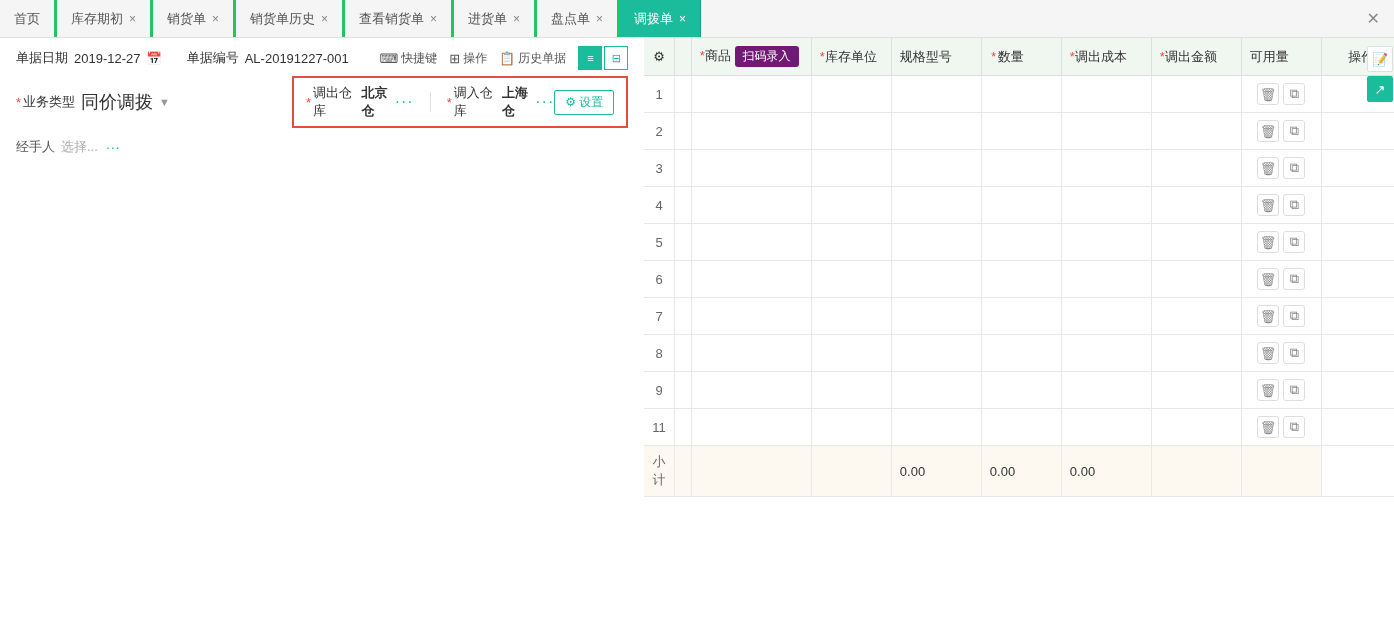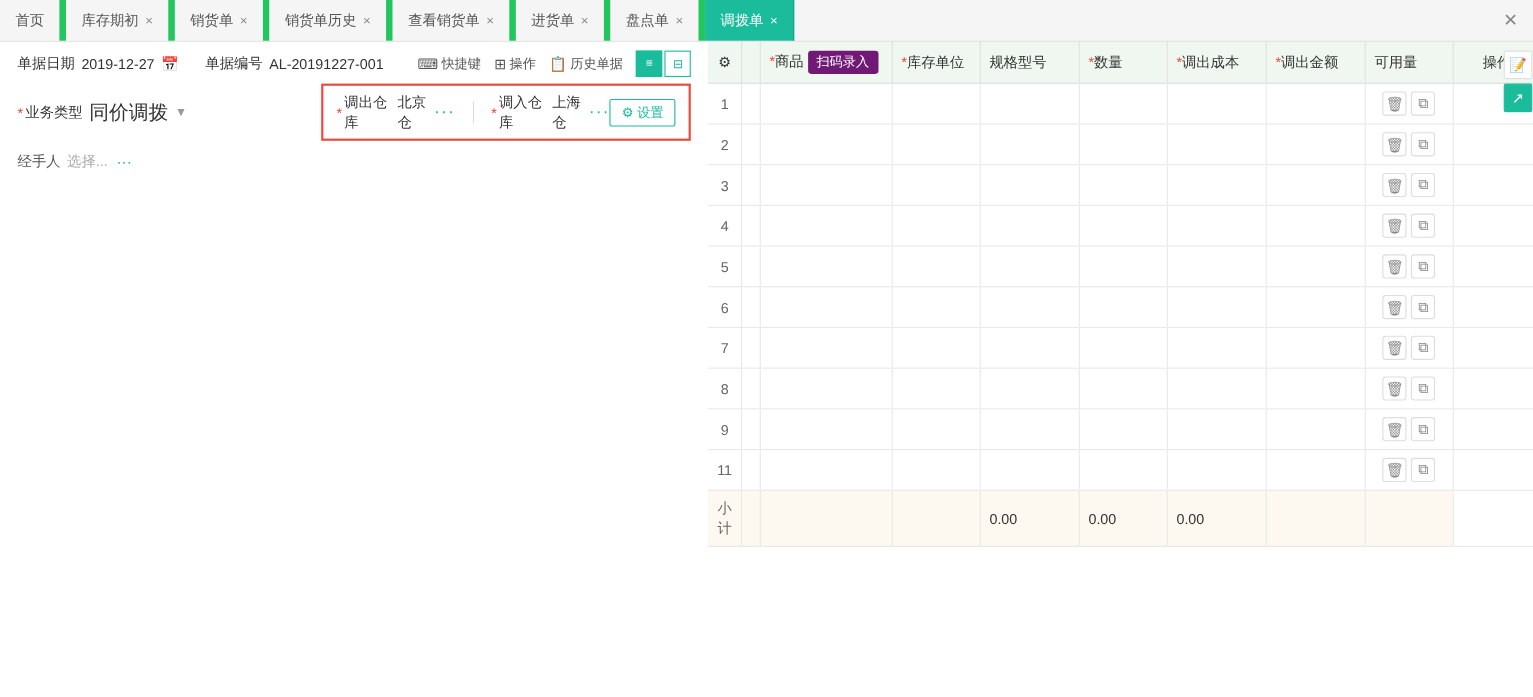--- a/index.html
+++ b/index.html
@@ -13,21 +13,21 @@
       background: #f5f5f5;
       height: 38px;
       padding-left: 0;
     }
     .tab-item {
       display: flex;
       align-items: center;
       padding: 0 14px;
       height: 100%;
       cursor: pointer;
-      border-right: 6px solid #22c55e;
+      border-right: 3px solid #22c55e;
       font-size: 13px;
       color: #555;
       background: #f5f5f5;
       white-space: nowrap;
       user-select: none;
     }
     .tab-item:first-child {
       border-left: none;
     }
     .tab-item.active {
@@ -128,20 +128,21 @@
     .warehouse-section {
       display: flex;
       align-items: center;
       flex: 1;
     }
     .warehouse-section .wh-required { color: #e74c3c; }
     .warehouse-section .wh-value {
       color: #333;
       font-size: 13px;
       margin-left: 4px;
+      font-weight: bold;
     }
     .warehouse-section .wh-dots {
       color: #1abc9c;
       cursor: pointer;
       margin-left: auto;
       font-size: 16px;
       letter-spacing: 1px;
     }
     .warehouse-divider {
       width: 1px;
@@ -416,21 +417,21 @@
       <thead>
         <tr>
           <th style="width:36px; text-align:center;">⚙</th>
           <th style="width:36px; text-align:center;"></th>
           <th style="min-width:120px;">
             <span style="color:#e74c3c;">*</span>商品
             <span class="scan-btn">扫码录入</span>
           </th>
           <th style="min-width:80px;"><span style="color:#e74c3c;">*</span>库存单位</th>
           <th style="min-width:90px;">规格型号</th>
-          <th style="min-width:80px;"><span style="color:#e74c3c;">*</span>数量</th>
+          <th style="min-width:80px;font-family:Liberation Mono, monospace;"><span style="color:#e74c3c;">*</span>数量</th>
           <th style="min-width:90px;"><span style="color:#e74c3c;">*</span>调出成本</th>
           <th style="min-width:90px;"><span style="color:#e74c3c;">*</span>调出金额</th>
           <th style="min-width:80px;">可用量</th>
           <th style="min-width:80px; text-align:center;">操作</th>
         </tr>
       </thead>
       <tbody>
         <tr>
           <td>1</td>
           <td></td>

